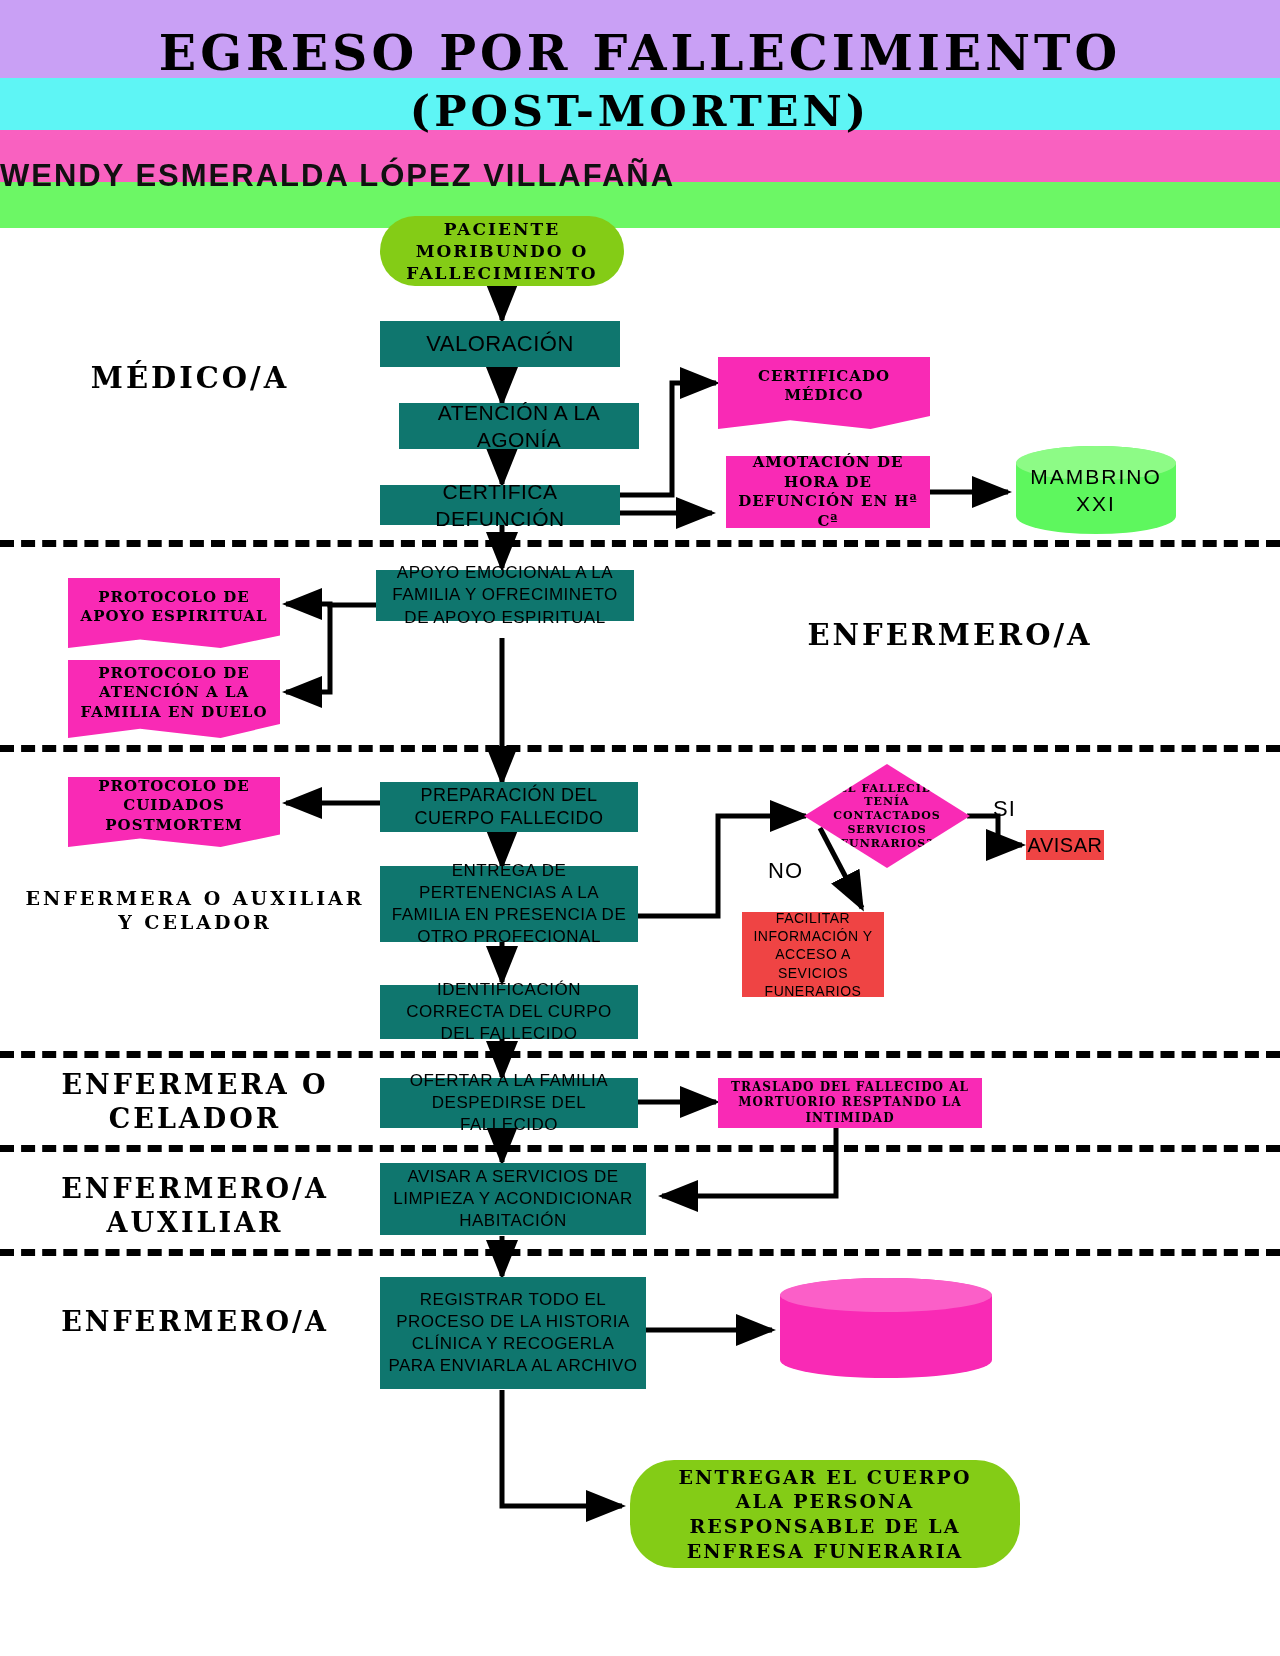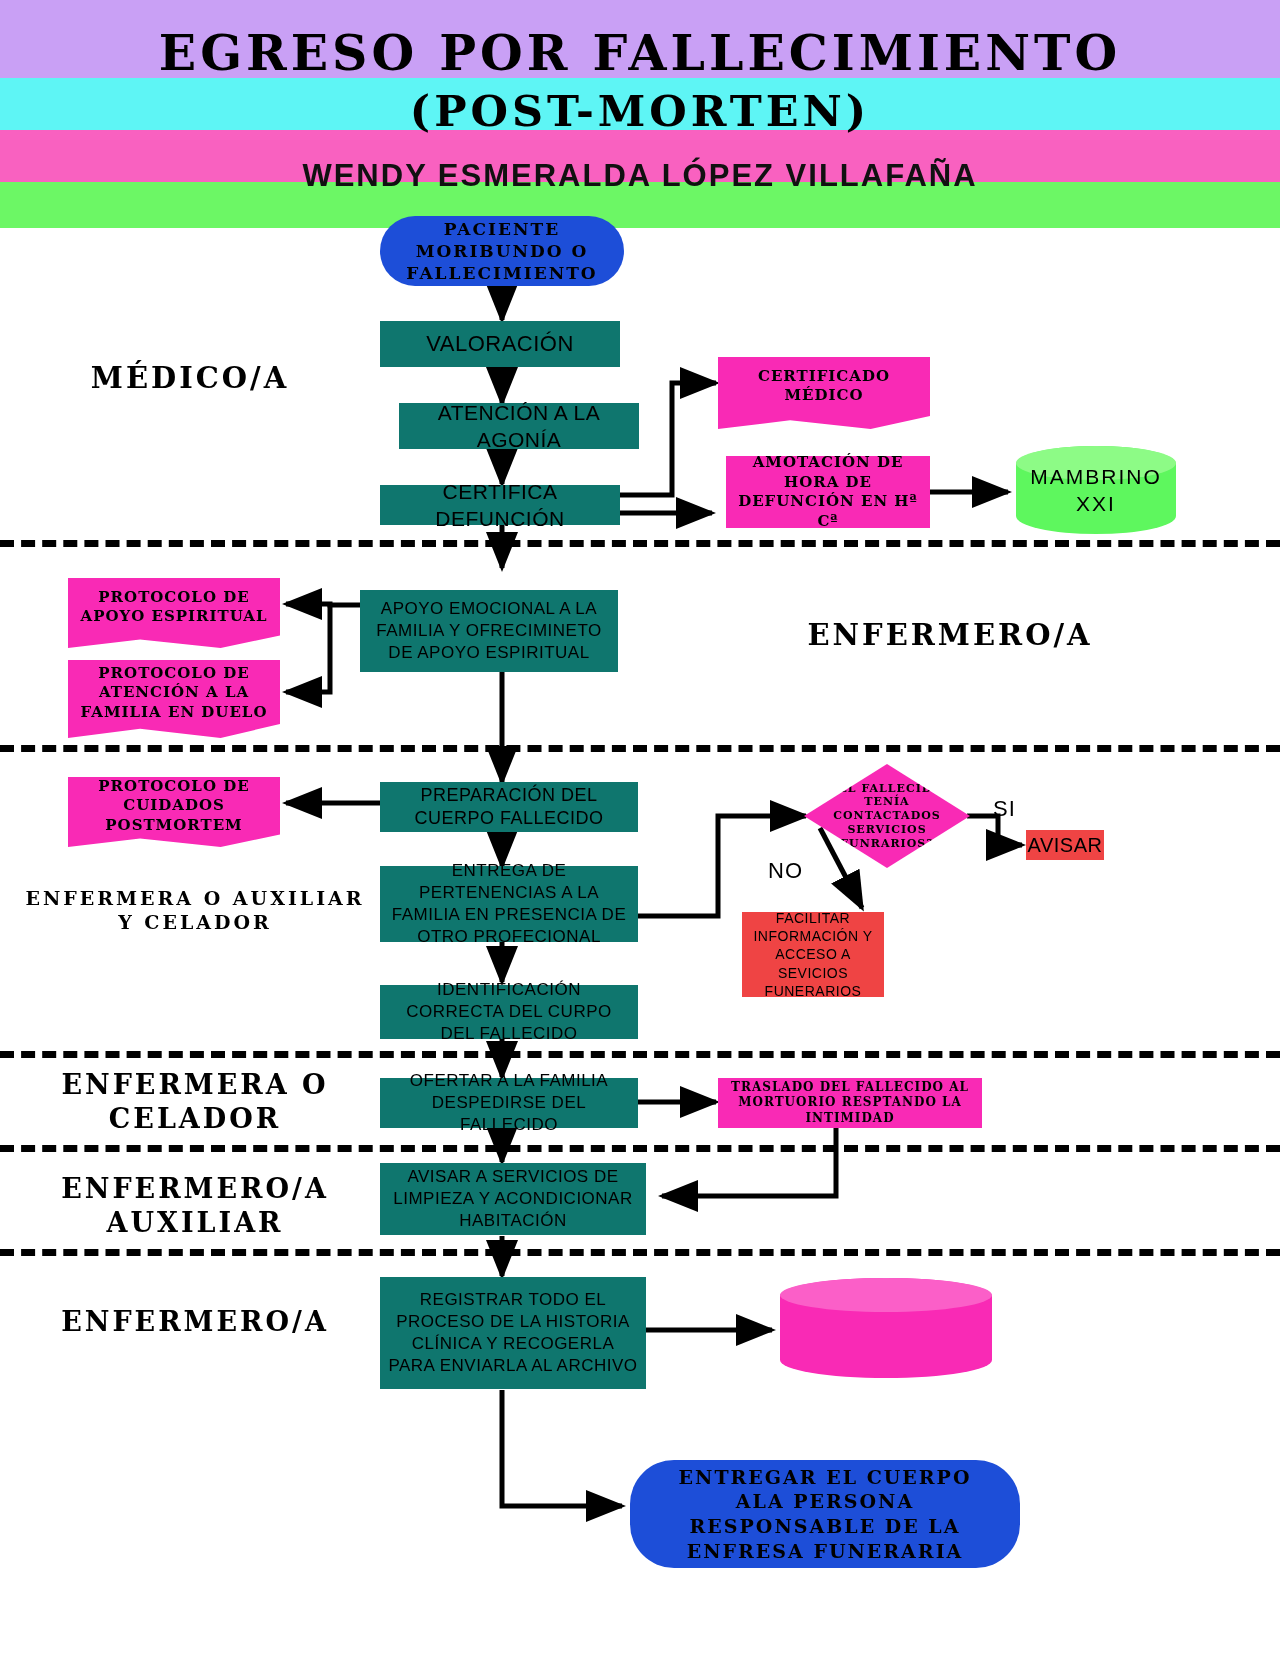--- a/index.html
+++ b/index.html
@@ -17,21 +17,21 @@
   .band-green  { top:182px; height:46px; background:#6cf765; }
 
   .title-1, .title-2 {
     position:absolute; left:0; width:1280px; text-align:center;
     font-family:"DejaVu Serif", serif; font-weight:bold;
     color:#000; letter-spacing:4px; white-space:nowrap;
   }
   .title-1 { top:24px; font-size:49px; }
   .title-2 { top:86px; font-size:43px; }
   .subtitle {
-    position:absolute; left:0; top:158px; width:1280px; text-align:center;
+    position:absolute; left:0; top:158px; width:1280px; text-align:left;
     font-family:"Liberation Sans", sans-serif; font-weight:bold;
     font-size:31px; letter-spacing:2px; color:#111;
   }
 
   
   .lane-sep {
     position:absolute; left:0; width:1280px; height:0;
     border-top:7px dashed #000;
   }
 
@@ -52,21 +52,21 @@
     font-family:"Liberation Sans", sans-serif; font-weight:normal;
     letter-spacing:.5px;
   }
   .doc {            
     background:#f92ab5;
     font-family:"DejaVu Serif", serif; font-weight:bold;
     letter-spacing:1px; text-transform:uppercase;
   }
   .doc.wave { clip-path: polygon(0 0,100% 0,100% 82%,72% 100%,34% 88%,0 100%); }
   .term {           
-    background:#1d4ed8; border-radius:44px;
+    background:#84cc16; border-radius:44px;
     font-family:"DejaVu Serif", serif; font-weight:bold;
     letter-spacing:2px;
   }
   .green {          
     background:#ef4444;
     font-family:"Liberation Sans", sans-serif; letter-spacing:.5px;
   }
   .db {             
     border-radius:50%/18px;
     font-family:"Liberation Sans", sans-serif; letter-spacing:2px;
@@ -189,21 +189,21 @@
 
 <div class="node doc wave" style="left:718px; top:357px; width:212px; height:72px; font-size:15px; padding:0 10px 14px 10px;">CERTIFICADO MÉDICO</div>
 
 <div class="node doc" style="left:726px; top:456px; width:204px; height:72px; font-size:15px; padding:0 10px;">AMOTACIÓN DE HORA DE DEFUNCIÓN EN Hª Cª</div>
 
 <div class="node db green-db" style="left:1016px; top:446px; width:160px; height:88px; font-size:21px;">
   <span class="db-top"></span>
   <span class="db-label">MAMBRINO XXI</span>
 </div>
 
-<div class="node proc" style="left:360px; top:570px; width:258px; height:82px; font-size:17px; padding:0 8px;margin-top:20px;">APOYO EMOCIONAL A LA FAMILIA Y OFRECIMINETO DE APOYO ESPIRITUAL</div>
+<div class="node proc" style="left:376px; top:570px; width:258px; height:51px; font-size:17px; padding:0 8px;">APOYO EMOCIONAL A LA FAMILIA Y OFRECIMINETO DE APOYO ESPIRITUAL</div>
 
 <div class="node doc wave" style="left:68px; top:578px; width:212px; height:70px; font-size:15px; padding:0 8px 12px 8px;">PROTOCOLO DE APOYO ESPIRITUAL</div>
 
 <div class="node doc wave" style="left:68px; top:660px; width:212px; height:78px; font-size:15px; padding:0 8px 12px 8px;">PROTOCOLO DE ATENCIÓN A LA FAMILIA EN DUELO</div>
 
 <div class="node proc" style="left:380px; top:782px; width:258px; height:50px; font-size:18px; padding:0 8px;">PREPARACIÓN DEL CUERPO FALLECIDO</div>
 
 <div class="node doc wave" style="left:68px; top:777px; width:212px; height:70px; font-size:15px; padding:0 8px 12px 8px;">PROTOCOLO DE CUIDADOS POSTMORTEM</div>
 
 <div class="node proc" style="left:380px; top:866px; width:258px; height:76px; font-size:17px; padding:0 8px;">ENTREGA DE PERTENENCIAS A LA FAMILIA EN PRESENCIA DE OTRO PROFECIONAL</div>

